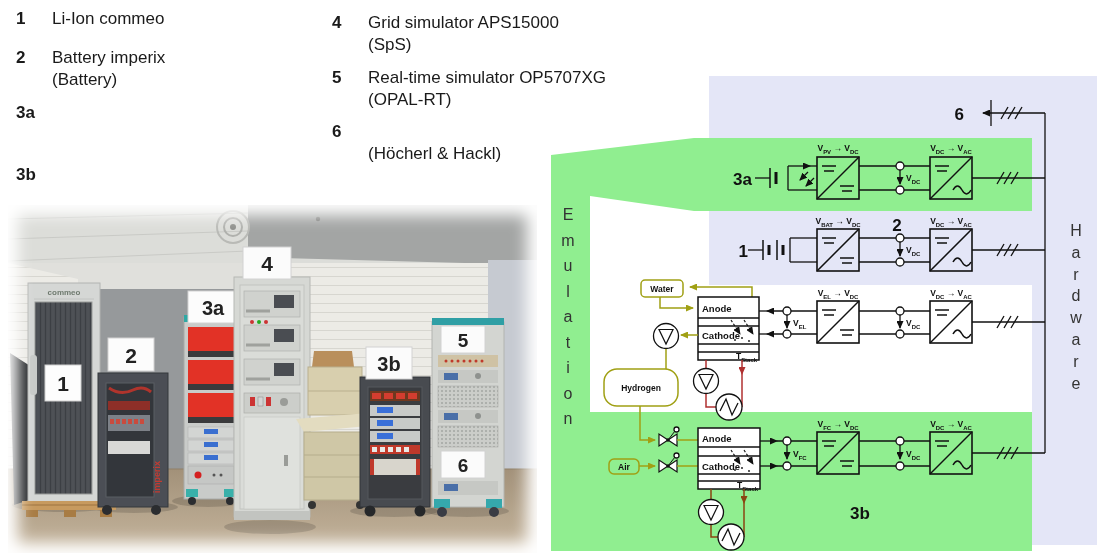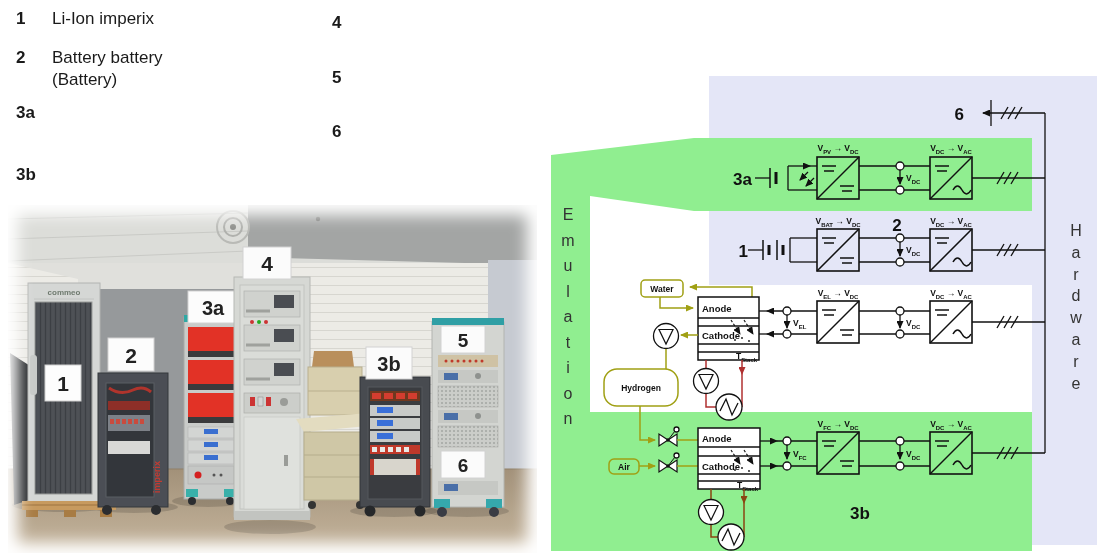--- a/index.html
+++ b/index.html
@@ -32,41 +32,43 @@
   .plate-num{font-family:"Liberation Sans",sans-serif;font-weight:bold;fill:#222;}
 </style>
 </head>
 <body>
 
 <div class="page">
 
   <div>
     <div class="legend-row" style="left:16px;top:8px;">
       <span class="legend-num">1</span>
-      <span class="legend-text">Li-Ion imperix</span>
+      <span class="legend-text">Li-Ion commeo</span>
     </div>
     <div class="legend-row" style="left:16px;top:47px;">
       <span class="legend-num">2</span>
-      <span class="legend-text"><span>Battery battery</span><br><span>(Battery)</span></span>
+      <span class="legend-text"><span>Battery imperix</span><br><span>(Battery)</span></span>
     </div>
     <div class="legend-row" style="left:16px;top:102px;">
       <span class="legend-num">3a</span>
     </div>
     <div class="legend-row" style="left:16px;top:164px;">
       <span class="legend-num">3b</span>
     </div>
     <div class="legend-row" style="left:332px;top:12px;">
       <span class="legend-num">4</span>
+      <span class="legend-text"><span>Grid simulator APS15000</span><br><span>(SpS)</span></span>
     </div>
     <div class="legend-row" style="left:332px;top:67px;">
       <span class="legend-num">5</span>
+      <span class="legend-text"><span>Real-time simulator OP5707XG</span><br><span>(OPAL-RT)</span></span>
     </div>
     <div class="legend-row" style="left:332px;top:121px;">
       <span class="legend-num">6</span>
-      <span class="legend-text"><br></span>
+      <span class="legend-text"><br><span>(Höcherl &amp; Hackl)</span></span>
     </div>
   </div>
 
   <div class="photo">
     <svg width="529" height="348" viewBox="0 0 529 348">
       <defs>
         <pattern id="brick" width="22" height="9" patternUnits="userSpaceOnUse">
           <rect width="22" height="9" fill="#ecebe6"></rect>
           <line x1="0" y1="8.5" x2="22" y2="8.5" stroke="#d7d6d0" stroke-width="1"></line>
           <line x1="11" y1="0" x2="11" y2="8.5" stroke="#ddd. " stroke-width="0"></line>

